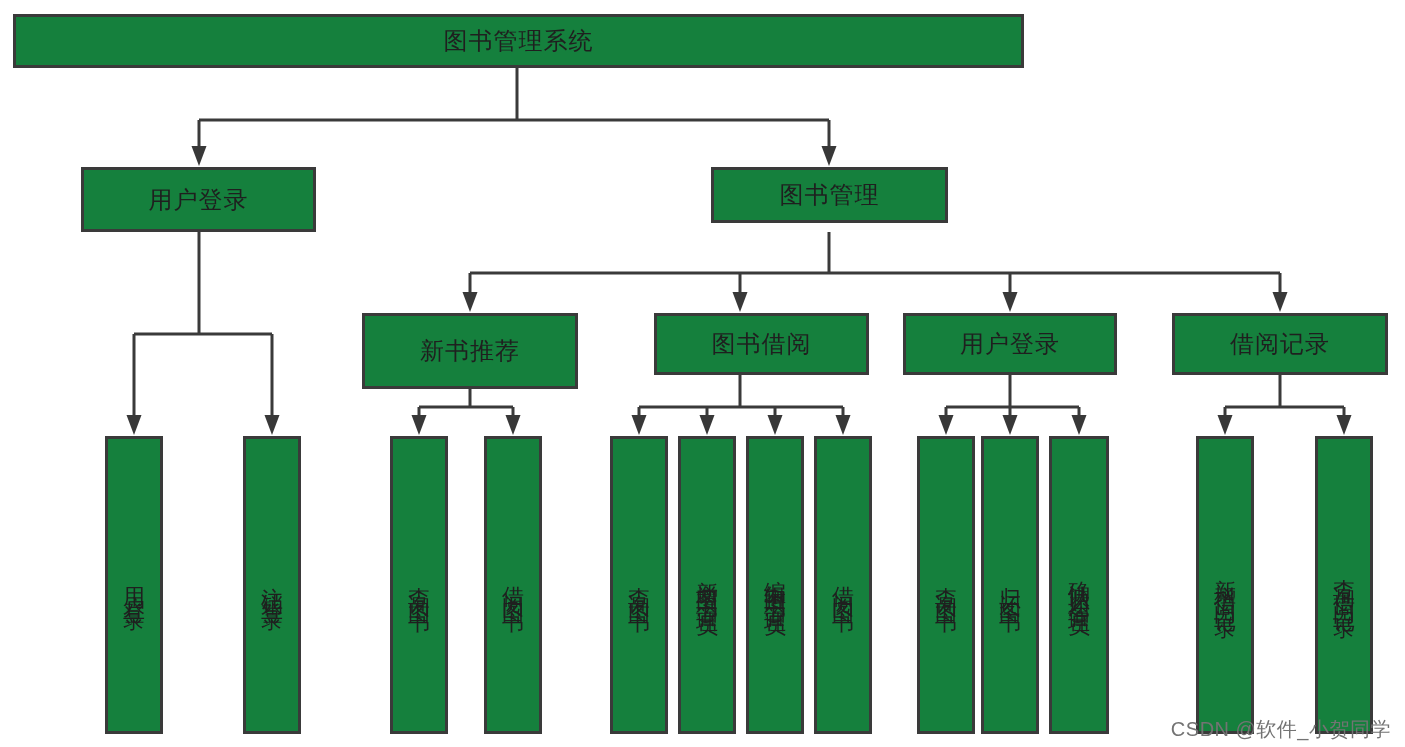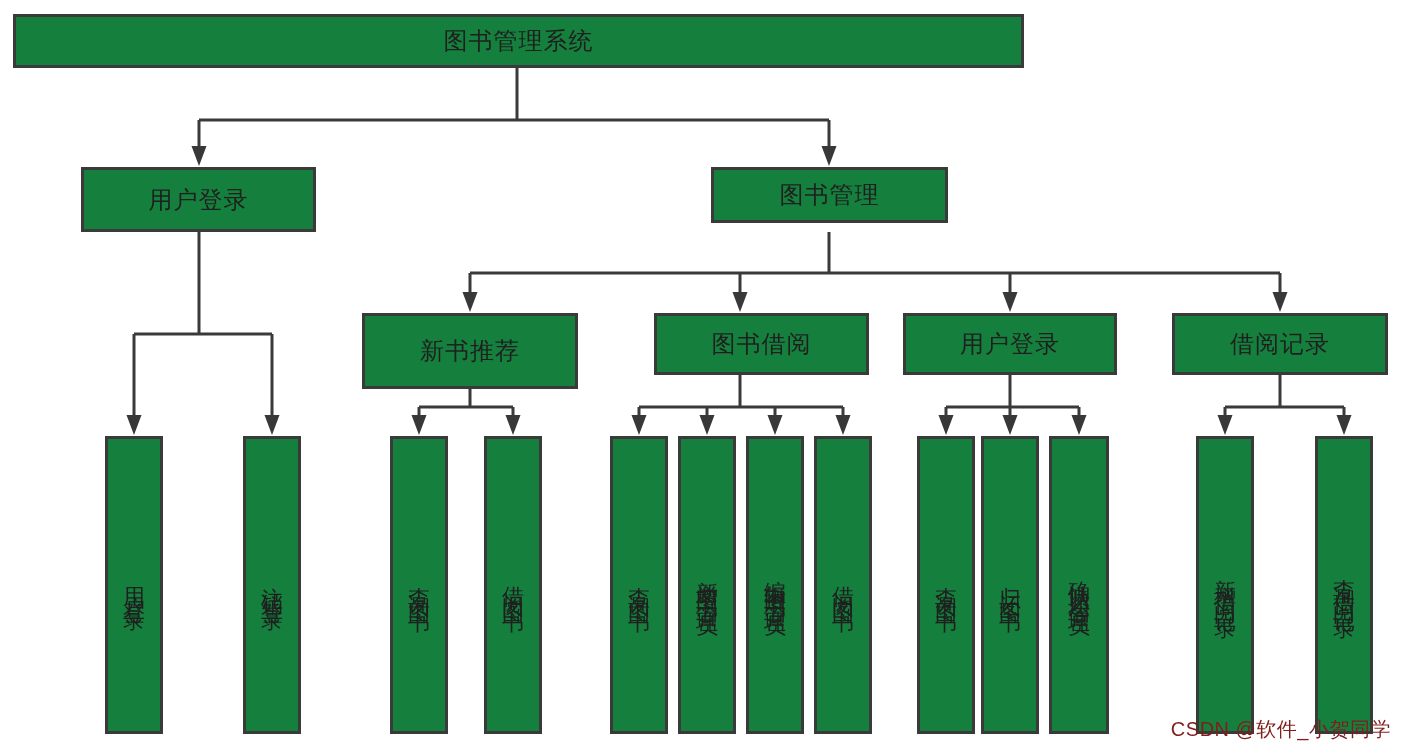--- a/index.html
+++ b/index.html
@@ -42,21 +42,21 @@
     letter-spacing: 8px;
     line-height: 1;
     white-space: nowrap;
   }
   .leaf .lbl.tight { letter-spacing: 5px; }
   #watermark {
     position: absolute;
     right: 14px;
     top: 716px;
     font-size: 20px;
-    color: #7f1d1d;
+    color: #737373;
     letter-spacing: 0.5px;
     z-index: 5;
     white-space: nowrap;
   }
 </style>
 </head>
 <body>
 
 <div id="canvas">
 

